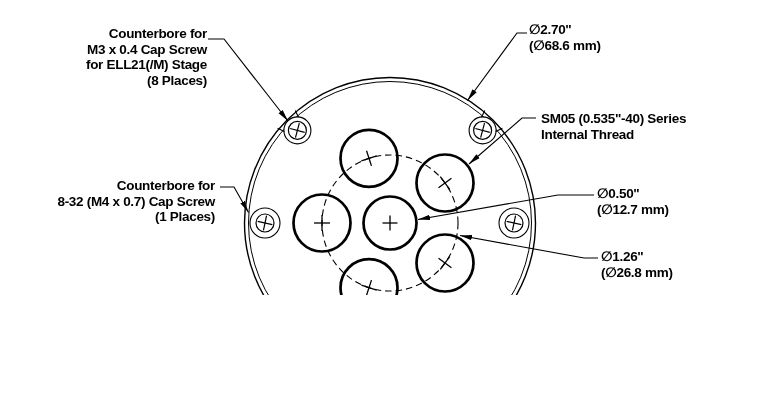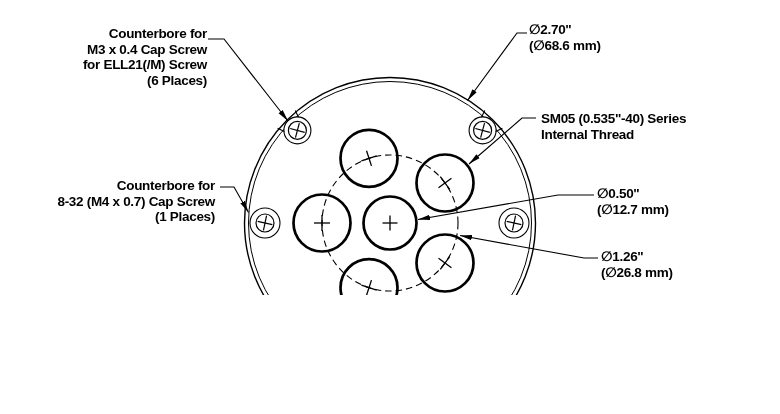--- a/index.html
+++ b/index.html
@@ -135,22 +135,22 @@
       <path d="M527,33 H517 L467.5,100.5" marker-end="url(#arw)"></path>
       <path d="M536,118 H522 L469,164" marker-end="url(#arw)"></path>
       <path d="M594,195 H558 L418,219.5" marker-end="url(#arw)"></path>
       <path d="M598,258 H584 L460,235.5" marker-end="url(#arw)"></path>
     </g>
   </svg>
 
   <div class="callout r" style="left:20px; top:26px; width:187px;">
     <span>Counterbore for</span>
     <span>M3 x 0.4 Cap Screw</span>
-    <span>for ELL21(/M) Screw</span>
-    <span>(6 Places)</span>
+    <span>for ELL21(/M) Stage</span>
+    <span>(8 Places)</span>
   </div>
 
   <div class="callout r" style="left:20px; top:178px; width:195px;">
     <span>Counterbore for</span>
     <span>8-32 (M4 x 0.7) Cap Screw</span>
     <span>(1 Places)</span>
   </div>
 
   <div class="callout" style="left:529px; top:22px;">
     <span>∅2.70"</span>

